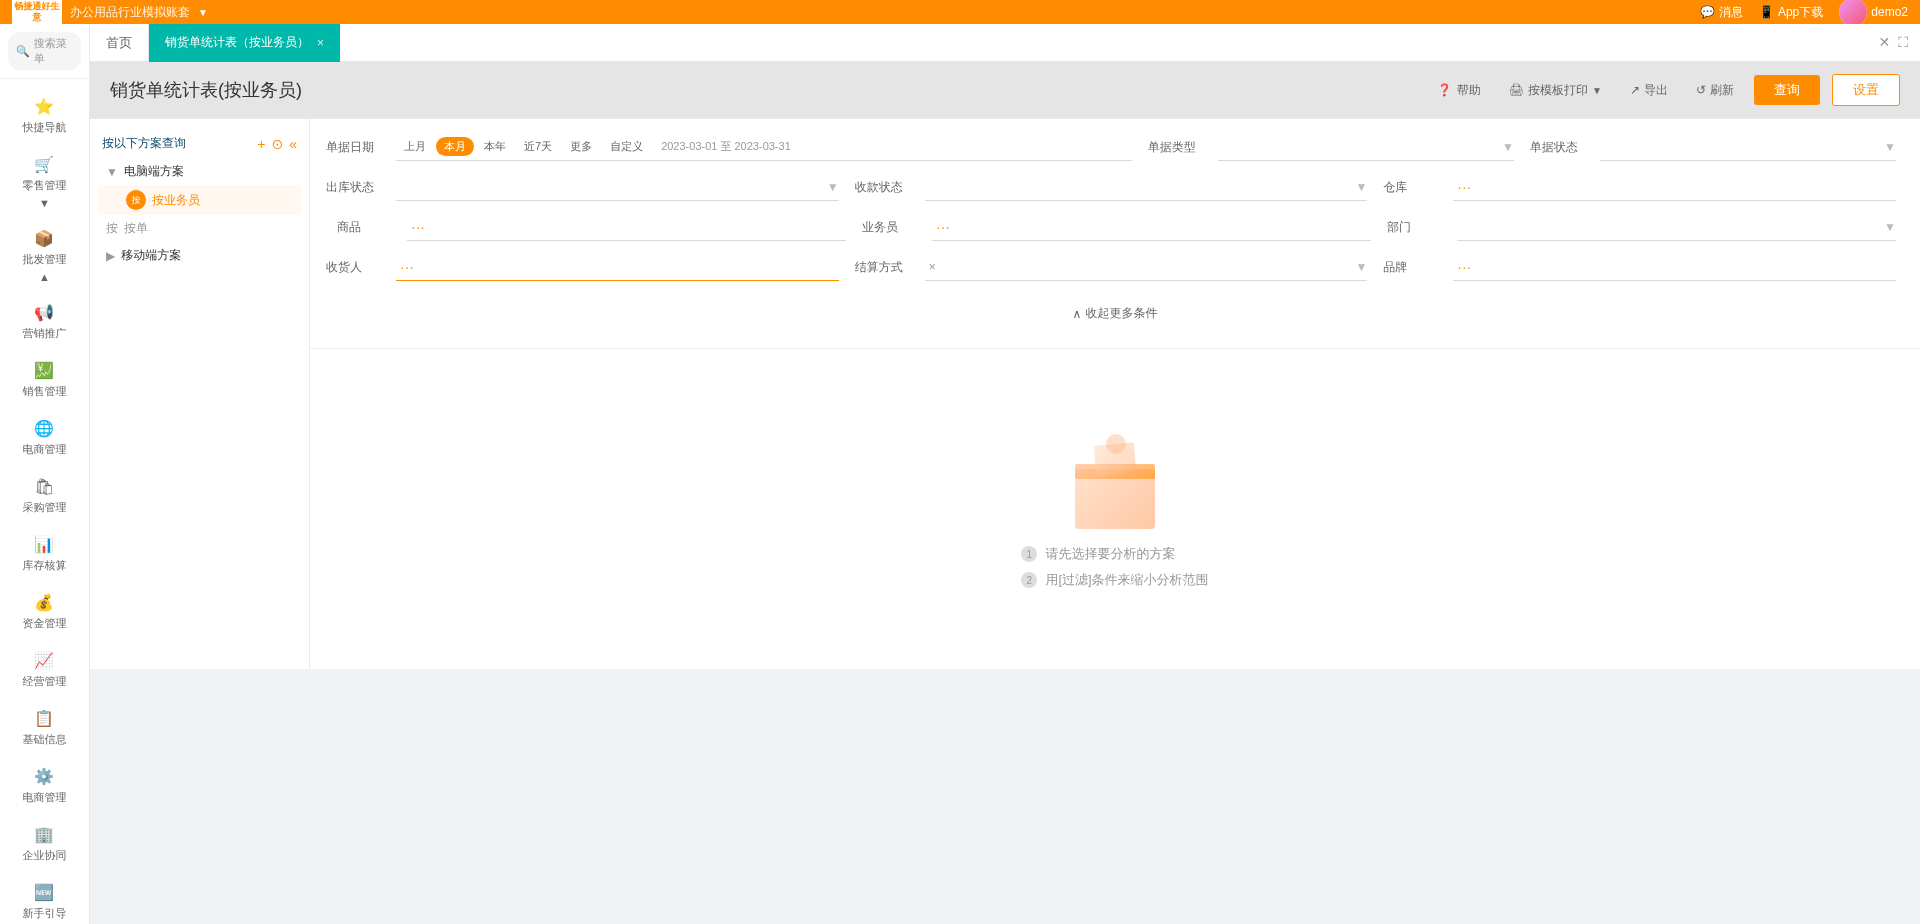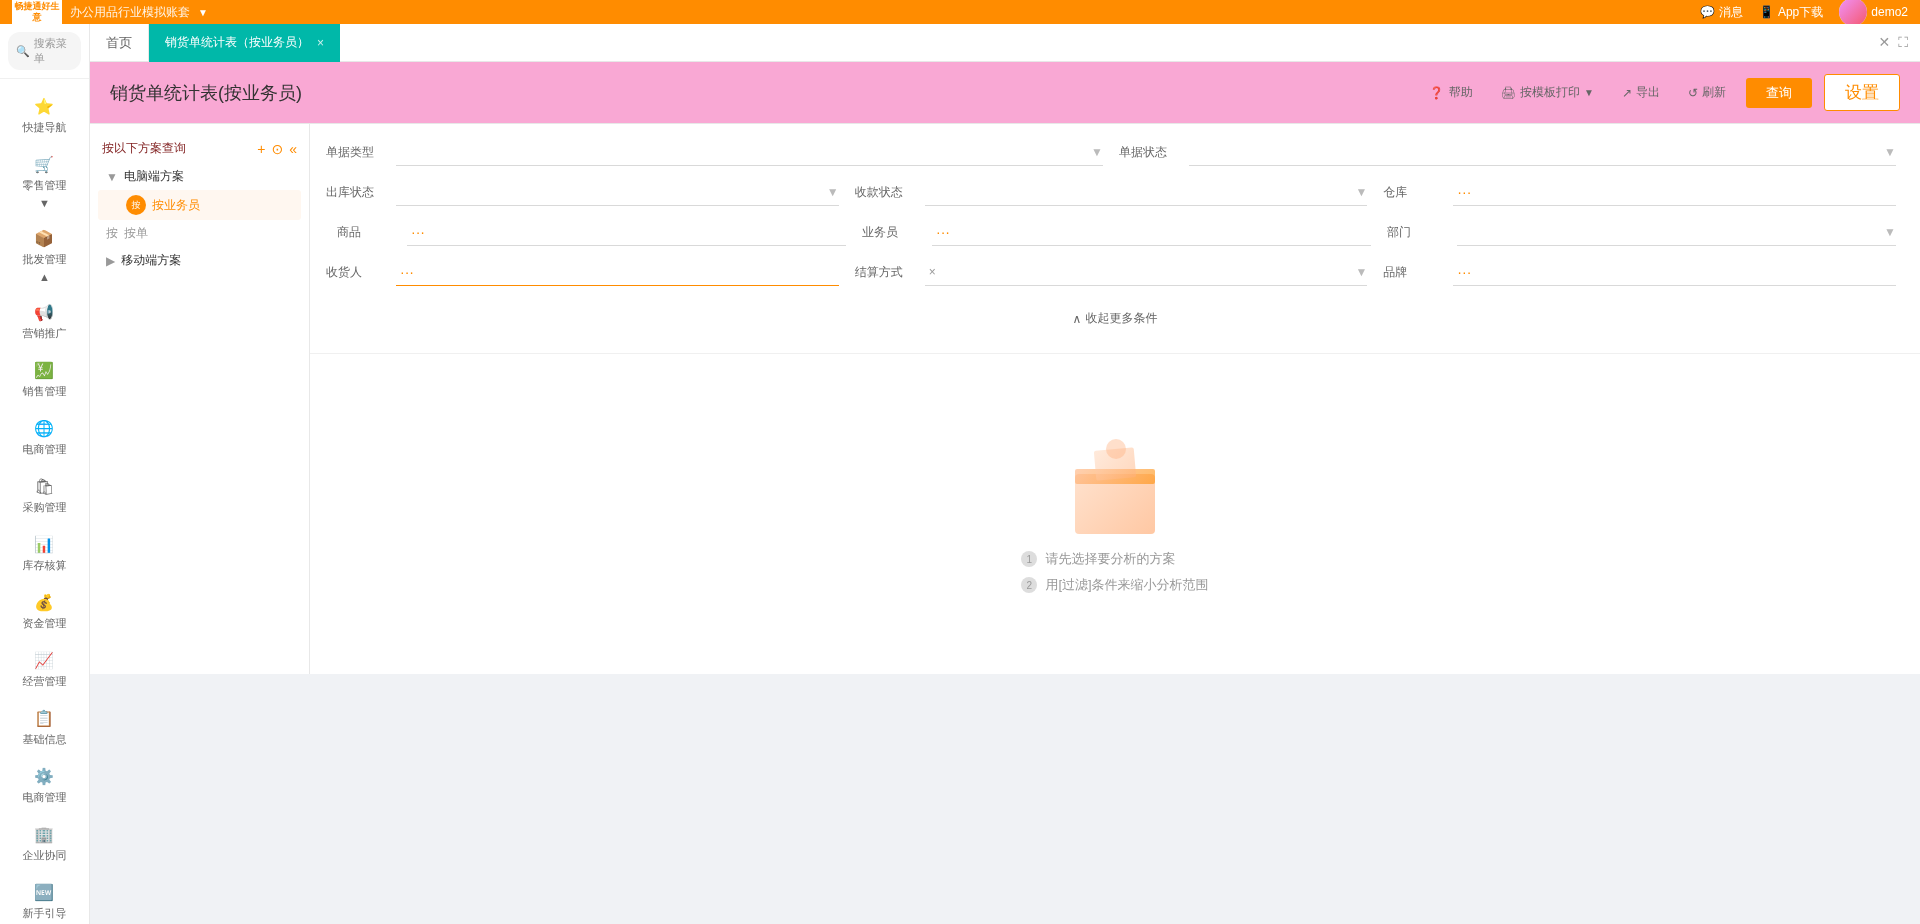--- a/index.html
+++ b/index.html
@@ -34,35 +34,35 @@
     .sidebar-shortcut { border-bottom: 1px solid #f0f0f0; margin-bottom: 4px; }
 
     
     .tab-home { padding: 0 16px; height: 38px; display: flex; align-items: center; font-size: 13px; color: #666; cursor: pointer; border-right: 1px solid #e8e8e8; }
     .tab-item { padding: 0 16px; height: 40px; display: flex; align-items: center; font-size: 12px; color: #fff; background: #00b8a9; cursor: pointer; gap: 8px; }
     .tab-close { color: #fff; font-size: 12px; cursor: pointer; opacity: 0.8; }
     .tab-item.active { background: #00b8a9; }
     .tab-maximize { margin-left: auto; padding: 0 12px; color: #999; font-size: 14px; cursor: pointer; display: flex; gap: 8px; }
 
     
-    .page-header { background: #f9a8d4; padding: 12px 20px; display: flex; align-items: center; justify-content: space-between; border-bottom: 1px solid #e8e8e8; }
+    .page-header { background: #e5e5e5; padding: 12px 20px; display: flex; align-items: center; justify-content: space-between; border-bottom: 1px solid #e8e8e8; }
     .page-title { font-size: 18px; font-weight: 500; color: #333; }
     .page-actions { display: flex; align-items: center; gap: 12px; }
     .action-btn { display: flex; align-items: center; gap: 4px; font-size: 12px; color: #666; cursor: pointer; padding: 4px 8px; border-radius: 3px; }
     .btn-primary { background: #ff8c00; color: #fff; border: none; padding: 6px 20px; border-radius: 3px; font-size: 13px; cursor: pointer; }
-    .btn-secondary { background: #fff; color: #ff8c00; border: 1px solid #ff8c00; padding: 6px 20px; border-radius: 3px; font-size: 17px; cursor: pointer; }
+    .btn-secondary { background: #fff; color: #ff8c00; border: 1px solid #ff8c00; padding: 6px 20px; border-radius: 3px; font-size: 13px; cursor: pointer; }
 
     
     .main-panel { display: flex; flex: 1; overflow: hidden; }
     .left-panel { width: 220px; background: #fff; border-right: 1px solid #e8e8e8; flex-shrink: 0; padding: 10px 0; }
     .right-panel { flex: 1; background: #fff; overflow: auto; }
 
     
     .scheme-header { display: flex; align-items: center; justify-content: space-between; padding: 6px 12px; font-size: 12px; color: #666; }
-    .scheme-header-title { font-weight: 500; color: #7f1d1d; }
+    .scheme-header-title { font-weight: 500; color: #0c4a6e; }
     .scheme-icons { display: flex; gap: 6px; }
     .scheme-icon { color: #ff8c00; font-size: 14px; cursor: pointer; }
     .scheme-group { padding: 0 8px; }
     .scheme-group-item { display: flex; align-items: center; gap: 6px; padding: 5px 8px; cursor: pointer; border-radius: 3px; font-size: 12px; }
     .scheme-group-item.active { background: #fff7f0; color: #ff8c00; }
     .scheme-group-header { display: flex; align-items: center; gap: 6px; padding: 5px 8px; font-size: 12px; color: #333; font-weight: 500; }
     .scheme-group-header .arrow { color: #999; }
     .sub-item { padding-left: 28px; }
     .orange-circle { width: 20px; height: 20px; background: #ff8c00; border-radius: 50%; display: flex; align-items: center; justify-content: center; color: #fff; font-size: 9px; flex-shrink: 0; }
     .sub-scheme-header { display: flex; align-items: center; gap: 6px; padding: 5px 8px; font-size: 12px; color: #999; }
@@ -269,20 +269,34 @@
                   <span class="arrow">▶</span>
                   <span>移动端方案</span>
                 </div>
               </div>
             </div>
 
             <div class="right-panel">
               <div class="filter-area">
 
                 <div class="filter-row">
+                  <div class="filter-col" style="flex:2.2; margin-left:0;">
+                    <span class="filter-col-label">单据日期</span>
+                    <div class="filter-col-value" style="border-bottom:1px solid #d9d9d9;">
+                      <div class="filter-date-btns">
+                        <span class="date-btn">上月</span>
+                        <span class="date-btn active">本月</span>
+                        <span class="date-btn">本年</span>
+                        <span class="date-btn">近7天</span>
+                        <span class="date-btn">更多</span>
+                        <span class="date-btn">自定义</span>
+                        <span class="date-range">2023-03-01 至 2023-03-31</span>
+                      </div>
+                    </div>
+                  </div>
                   <div class="filter-col">
                     <span class="filter-col-label">单据类型</span>
                     <div class="filter-col-value" style="cursor:pointer;">
                       <span style="color:#bbb;margin-left:auto;">▼</span>
                     </div>
                   </div>
                   <div class="filter-col">
                     <span class="filter-col-label">单据状态</span>
                     <div class="filter-col-value" style="cursor:pointer;">
                       <span style="color:#bbb;margin-left:auto;">▼</span>

